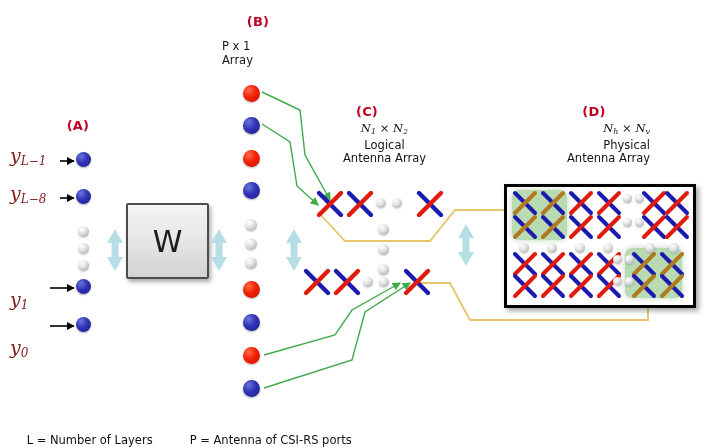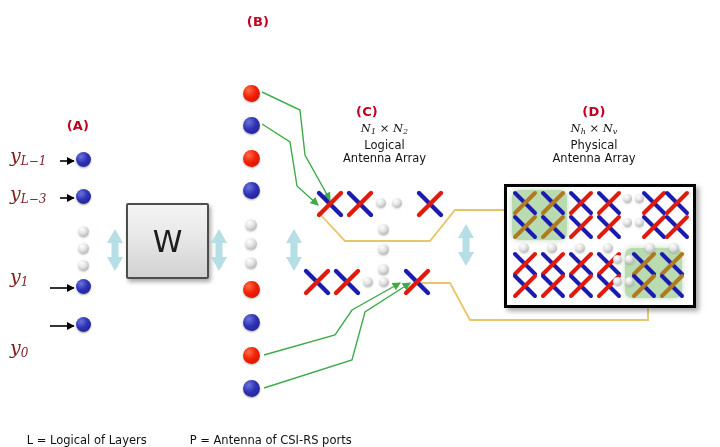--- a/index.html
+++ b/index.html
@@ -76,23 +76,23 @@
     </g>
     <circle cx="648" cy="293" r="3.2" fill="#f0b63a"></circle>
   </svg>
 
   <div class="sec-label" style="left:58px;top:118px;width:40px;">(A)</div>
 
   <div class="ylab" style="left:10px;top:144px;">
     <span>y</span><span class="s">L−1</span>
   </div>
   <div class="ylab" style="left:10px;top:182px;">
-    <span>y</span><span class="s">L−3</span>
-  </div>
-  <div class="ylab" style="left:10px;top:265px;">
+    <span>y</span><span class="s">L−8</span>
+  </div>
+  <div class="ylab" style="left:10px;top:288px;">
     <span>y</span><span class="s">1</span>
   </div>
   <div class="ylab" style="left:10px;top:296px;margin-top:40px;">
     <span>y</span><span class="s">0</span>
   </div>
 
   <svg width="120" height="260" style="position:absolute;left:48px;top:140px;">
     <defs>
       <marker id="bhead" markerWidth="6" markerHeight="6" refX="4.6" refY="2.6" orient="auto">
         <path d="M0,0 L5,2.6 L0,5.2 z" fill="#000"></path>
@@ -120,20 +120,24 @@
 
   <div class="wbox" style="left:126px;top:203px;width:79px;height:72px;">
     <span>W</span>
   </div>
 
   <svg class="bluearrow" width="22" height="46" style="left:208px;top:227px;">
     <path d="M11,2 L19,16 L14.5,16 L14.5,30 L19,30 L11,44 L3,30 L7.5,30 L7.5,16 L3,16 Z" fill="#a9d8e0" opacity=".85"></path>
   </svg>
 
   <div class="sec-label" style="left:236px;top:14px;width:44px;">(B)</div>
+  <div class="cap" style="left:222px;top:40px;width:72px;text-align:left;">
+    <span>P x 1</span><br>
+    <span>Array</span>
+  </div>
 
   <div class="dot red" style="left:243px;top:85px;width:17px;height:17px;"></div>
   <div class="dot blue" style="left:243px;top:117px;width:17px;height:17px;"></div>
   <div class="dot red" style="left:243px;top:150px;width:17px;height:17px;"></div>
   <div class="dot blue" style="left:243px;top:182px;width:17px;height:17px;"></div>
   <div class="dot gray" style="left:245px;top:219px;width:12px;height:12px;"></div>
   <div class="dot gray" style="left:245px;top:238px;width:12px;height:12px;"></div>
   <div class="dot gray" style="left:245px;top:257px;width:12px;height:12px;"></div>
   <div class="dot red" style="left:243px;top:281px;width:17px;height:17px;"></div>
   <div class="dot blue" style="left:243px;top:314px;width:17px;height:17px;"></div>
@@ -195,21 +199,21 @@
     </g>
   </svg>
   <div class="dot gray" style="left:363px;top:277px;width:10px;height:10px;"></div>
   <div class="dot gray" style="left:379px;top:277px;width:10px;height:10px;"></div>
 
   <svg class="bluearrow" width="22" height="46" style="left:455px;top:222px;">
     <path d="M11,2 L19,16 L14.5,16 L14.5,30 L19,30 L11,44 L3,30 L7.5,30 L7.5,16 L3,16 Z" fill="#a9d8e0" opacity=".85"></path>
   </svg>
 
   <div class="sec-label" style="left:572px;top:104px;width:44px;">(D)</div>
-  <div class="cap" style="left:538px;top:122px;width:112px;">
+  <div class="cap" style="left:538px;top:122px;width:112px;text-align:right;">
     <span class="mathv">
       <span>N</span><span class="sub">h</span>
       <span>×</span>
       <span>N</span><span class="sub">v</span>
     </span><br>
     <span>Physical</span><br>
     <span>Antenna Array</span>
   </div>
 
   <div class="dbox" style="left:504px;top:184px;width:186px;height:118px;"></div>
@@ -333,20 +337,20 @@
   <div class="dot gray" style="left:625px;top:277px;width:9px;height:9px;"></div>
 
   <div class="dot gray" style="left:519px;top:243px;width:10px;height:10px;"></div>
   <div class="dot gray" style="left:547px;top:243px;width:10px;height:10px;"></div>
   <div class="dot gray" style="left:575px;top:243px;width:10px;height:10px;"></div>
   <div class="dot gray" style="left:603px;top:243px;width:10px;height:10px;"></div>
   <div class="dot gray" style="left:645px;top:243px;width:10px;height:10px;"></div>
   <div class="dot gray" style="left:669px;top:243px;width:10px;height:10px;"></div>
 
   <div class="legend" style="left:12px;top:418px;">
-    <span>L = Logical of Layers</span><br>
+    <span>L = Number of Layers</span><br>
     
   </div>
   <div class="legend" style="left:175px;top:418px;">
     <span>P = Antenna of CSI-RS ports</span>
   </div>
 
 </div>
 
 </body></html>

